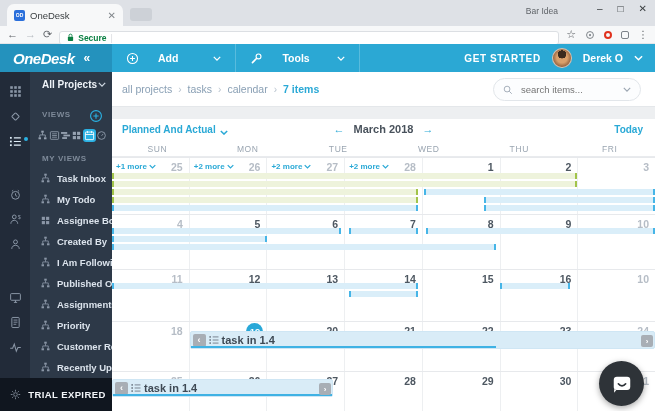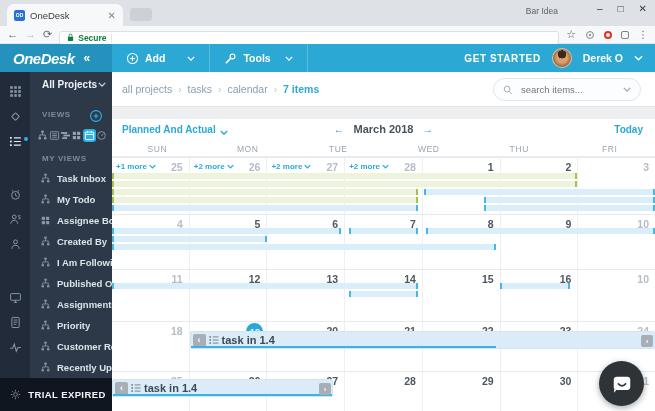--- a/index.html
+++ b/index.html
@@ -33,21 +33,21 @@
   .ext1{color:#80868b;}
   .redo{width:8px;height:8px;border:2.2px solid #e0321e;border-radius:50%;}
   .greysq{width:8px;height:8px;border:1.6px solid #7d838a;border-radius:2px;}
   .kebab{font-size:10px;color:#5f6368;letter-spacing:0;}
 
   
   .appheader{position:absolute;top:44px;left:0;right:0;height:28px;background:#2ba8d4;display:flex;align-items:stretch;color:#fff;}
   .logoblock{width:112px;background:#2492bd;display:flex;align-items:center;padding-left:13px;gap:9px;flex:none;}
   .logo{font-size:15px;font-weight:bold;font-style:italic;letter-spacing:-0.5px;}
   .collapse{font-size:12px;font-weight:bold;}
-  .hbtn{display:flex;align-items:center;gap:6px;padding:0 14px;border-right:1px solid rgba(255,255,255,.22);
+  .hbtn{display:flex;align-items:center;gap:19px;padding:0 14px;border-right:1px solid rgba(255,255,255,.22);
         font-size:10.5px;font-weight:bold;}
   .hbtn:first-of-type{border-left:1px solid rgba(255,255,255,.22);}
   .hright{margin-left:auto;display:flex;align-items:center;gap:11px;padding-right:12px;}
   .getstarted{font-size:10px;font-weight:bold;letter-spacing:.6px;}
   .avatar{width:20px;height:20px;border-radius:50%;
           background:radial-gradient(circle at 50% 38%,#d9a06b 0 34%,#8a5a38 62%,#4e3categories020 100%);
           background-color:#8a5a38;border:1px solid rgba(255,255,255,.6);
           background-image:radial-gradient(circle at 50% 30%,#3a2a1e 0 26%,transparent 27%),
                            radial-gradient(circle at 50% 48%,#d9a06b 0 40%,#8a5a38 75%);}
   .uname{font-size:10.5px;font-weight:bold;}

